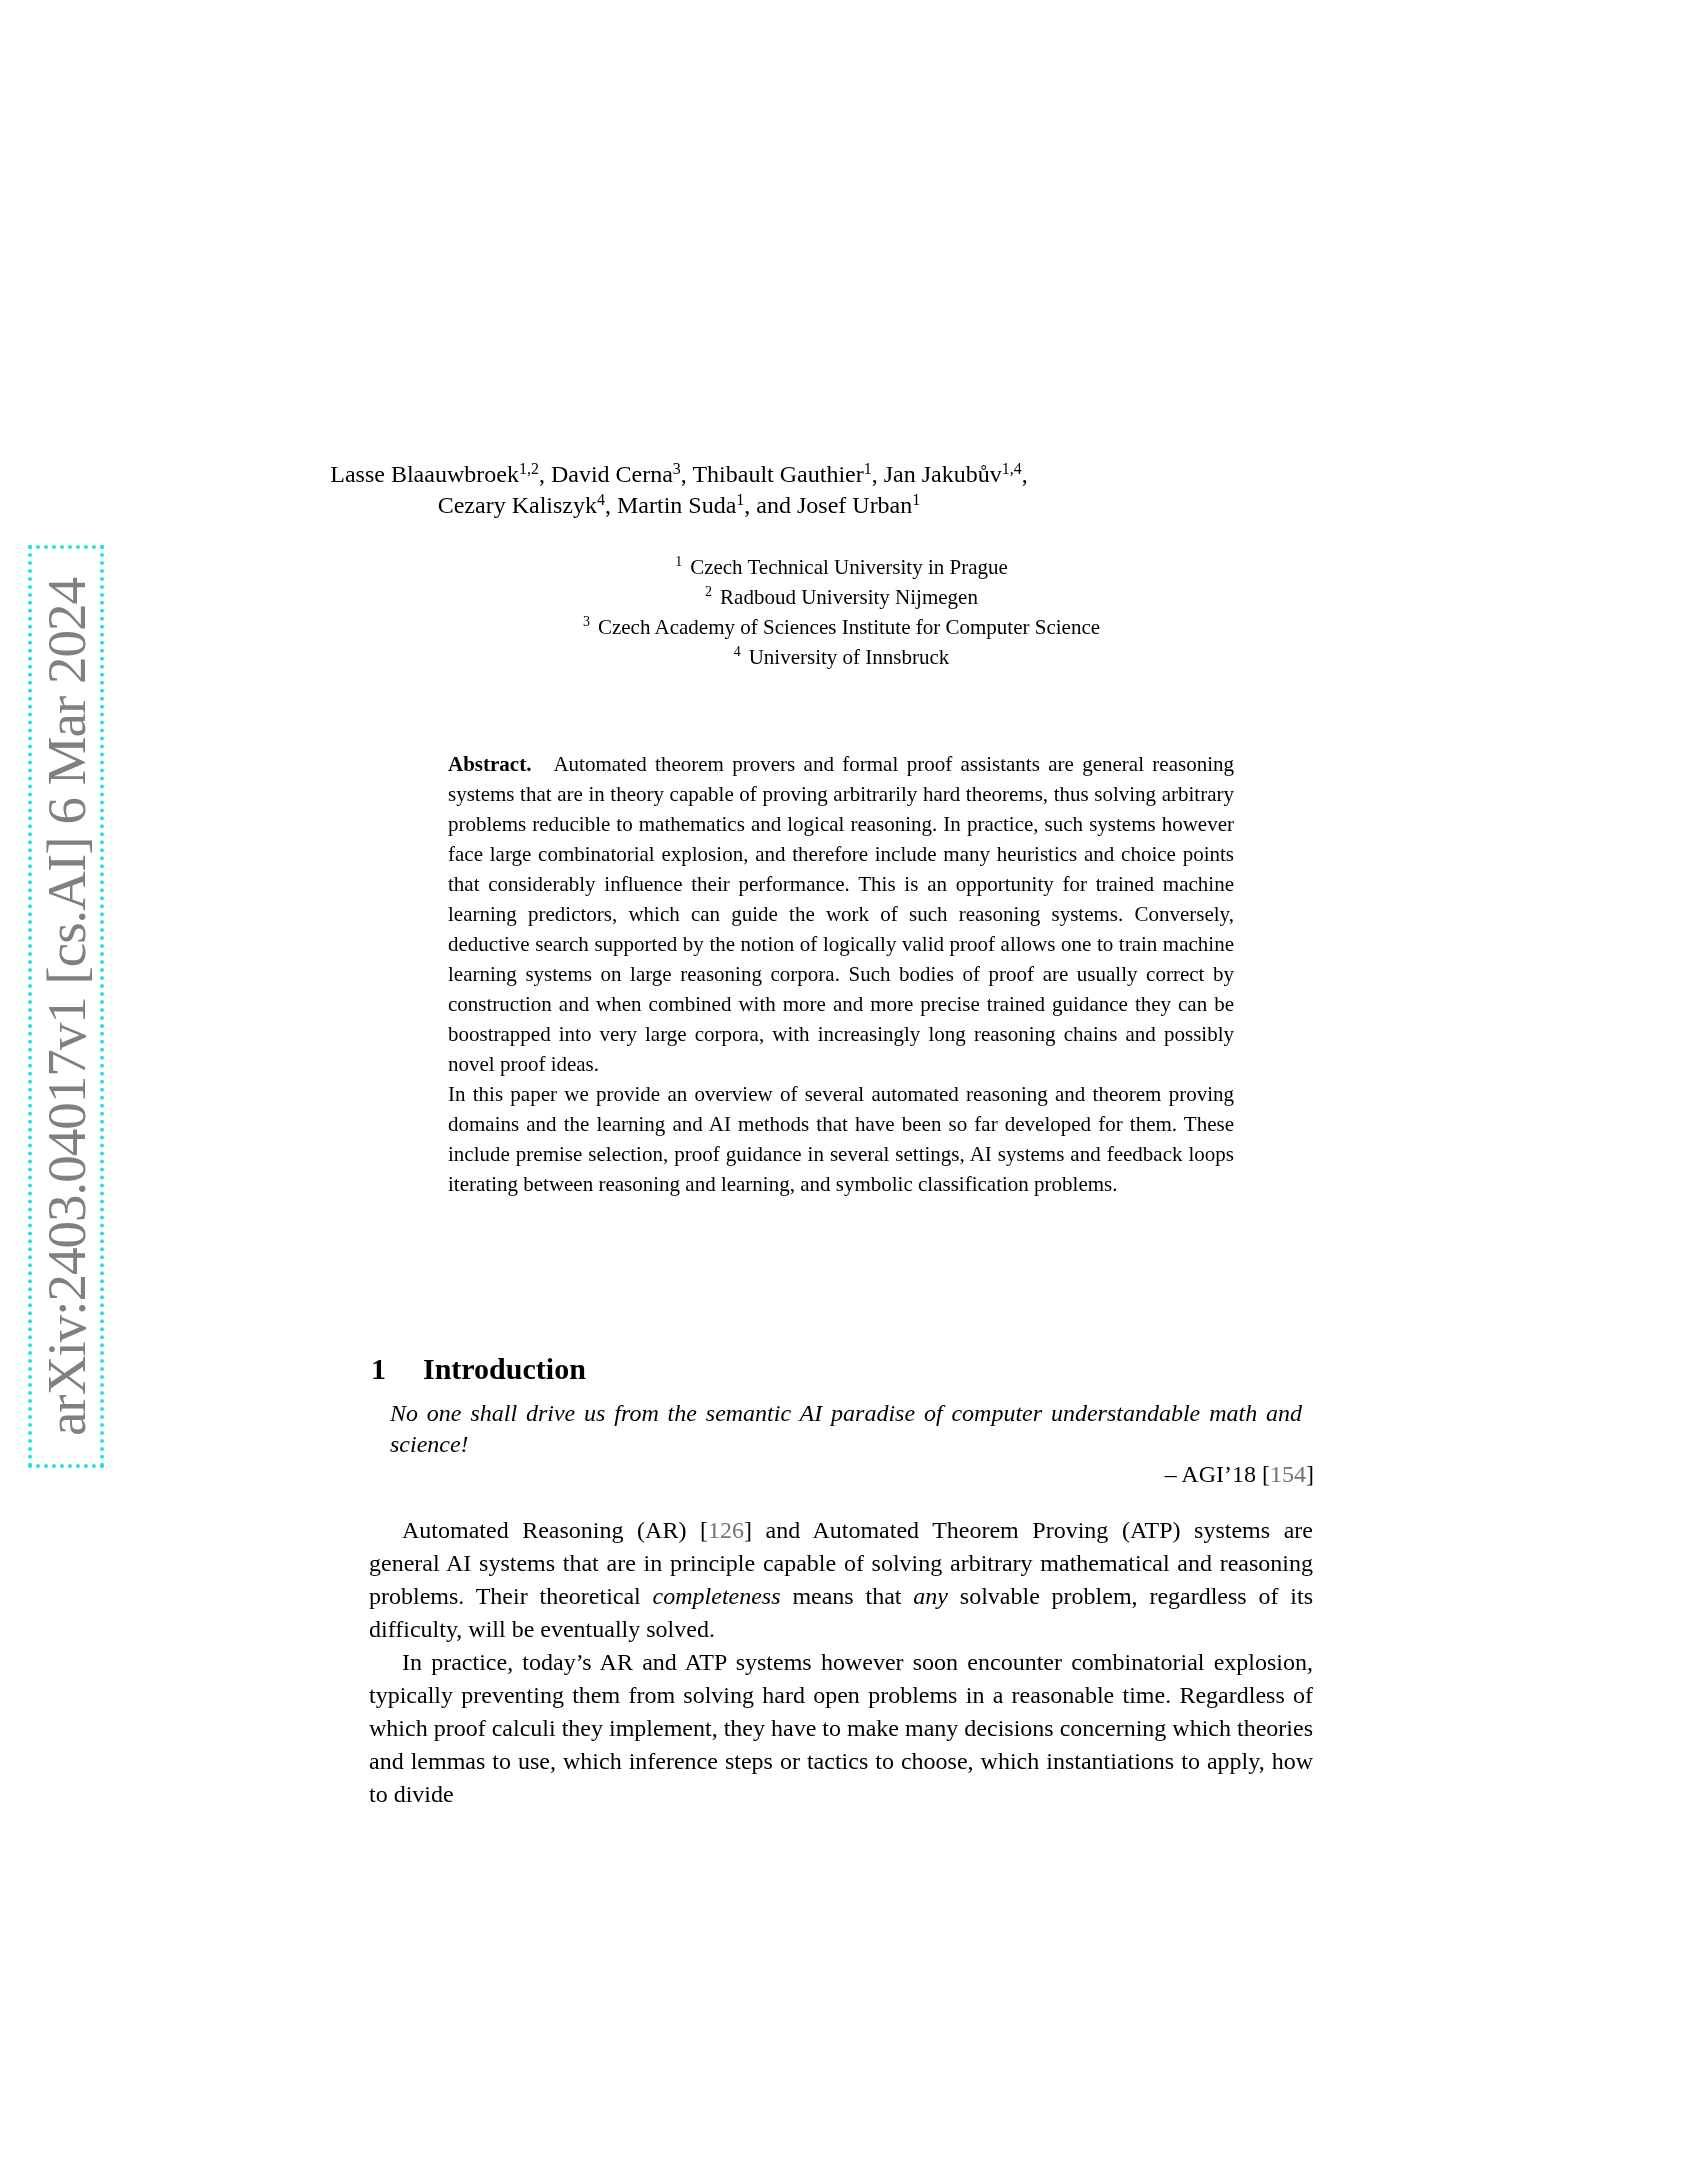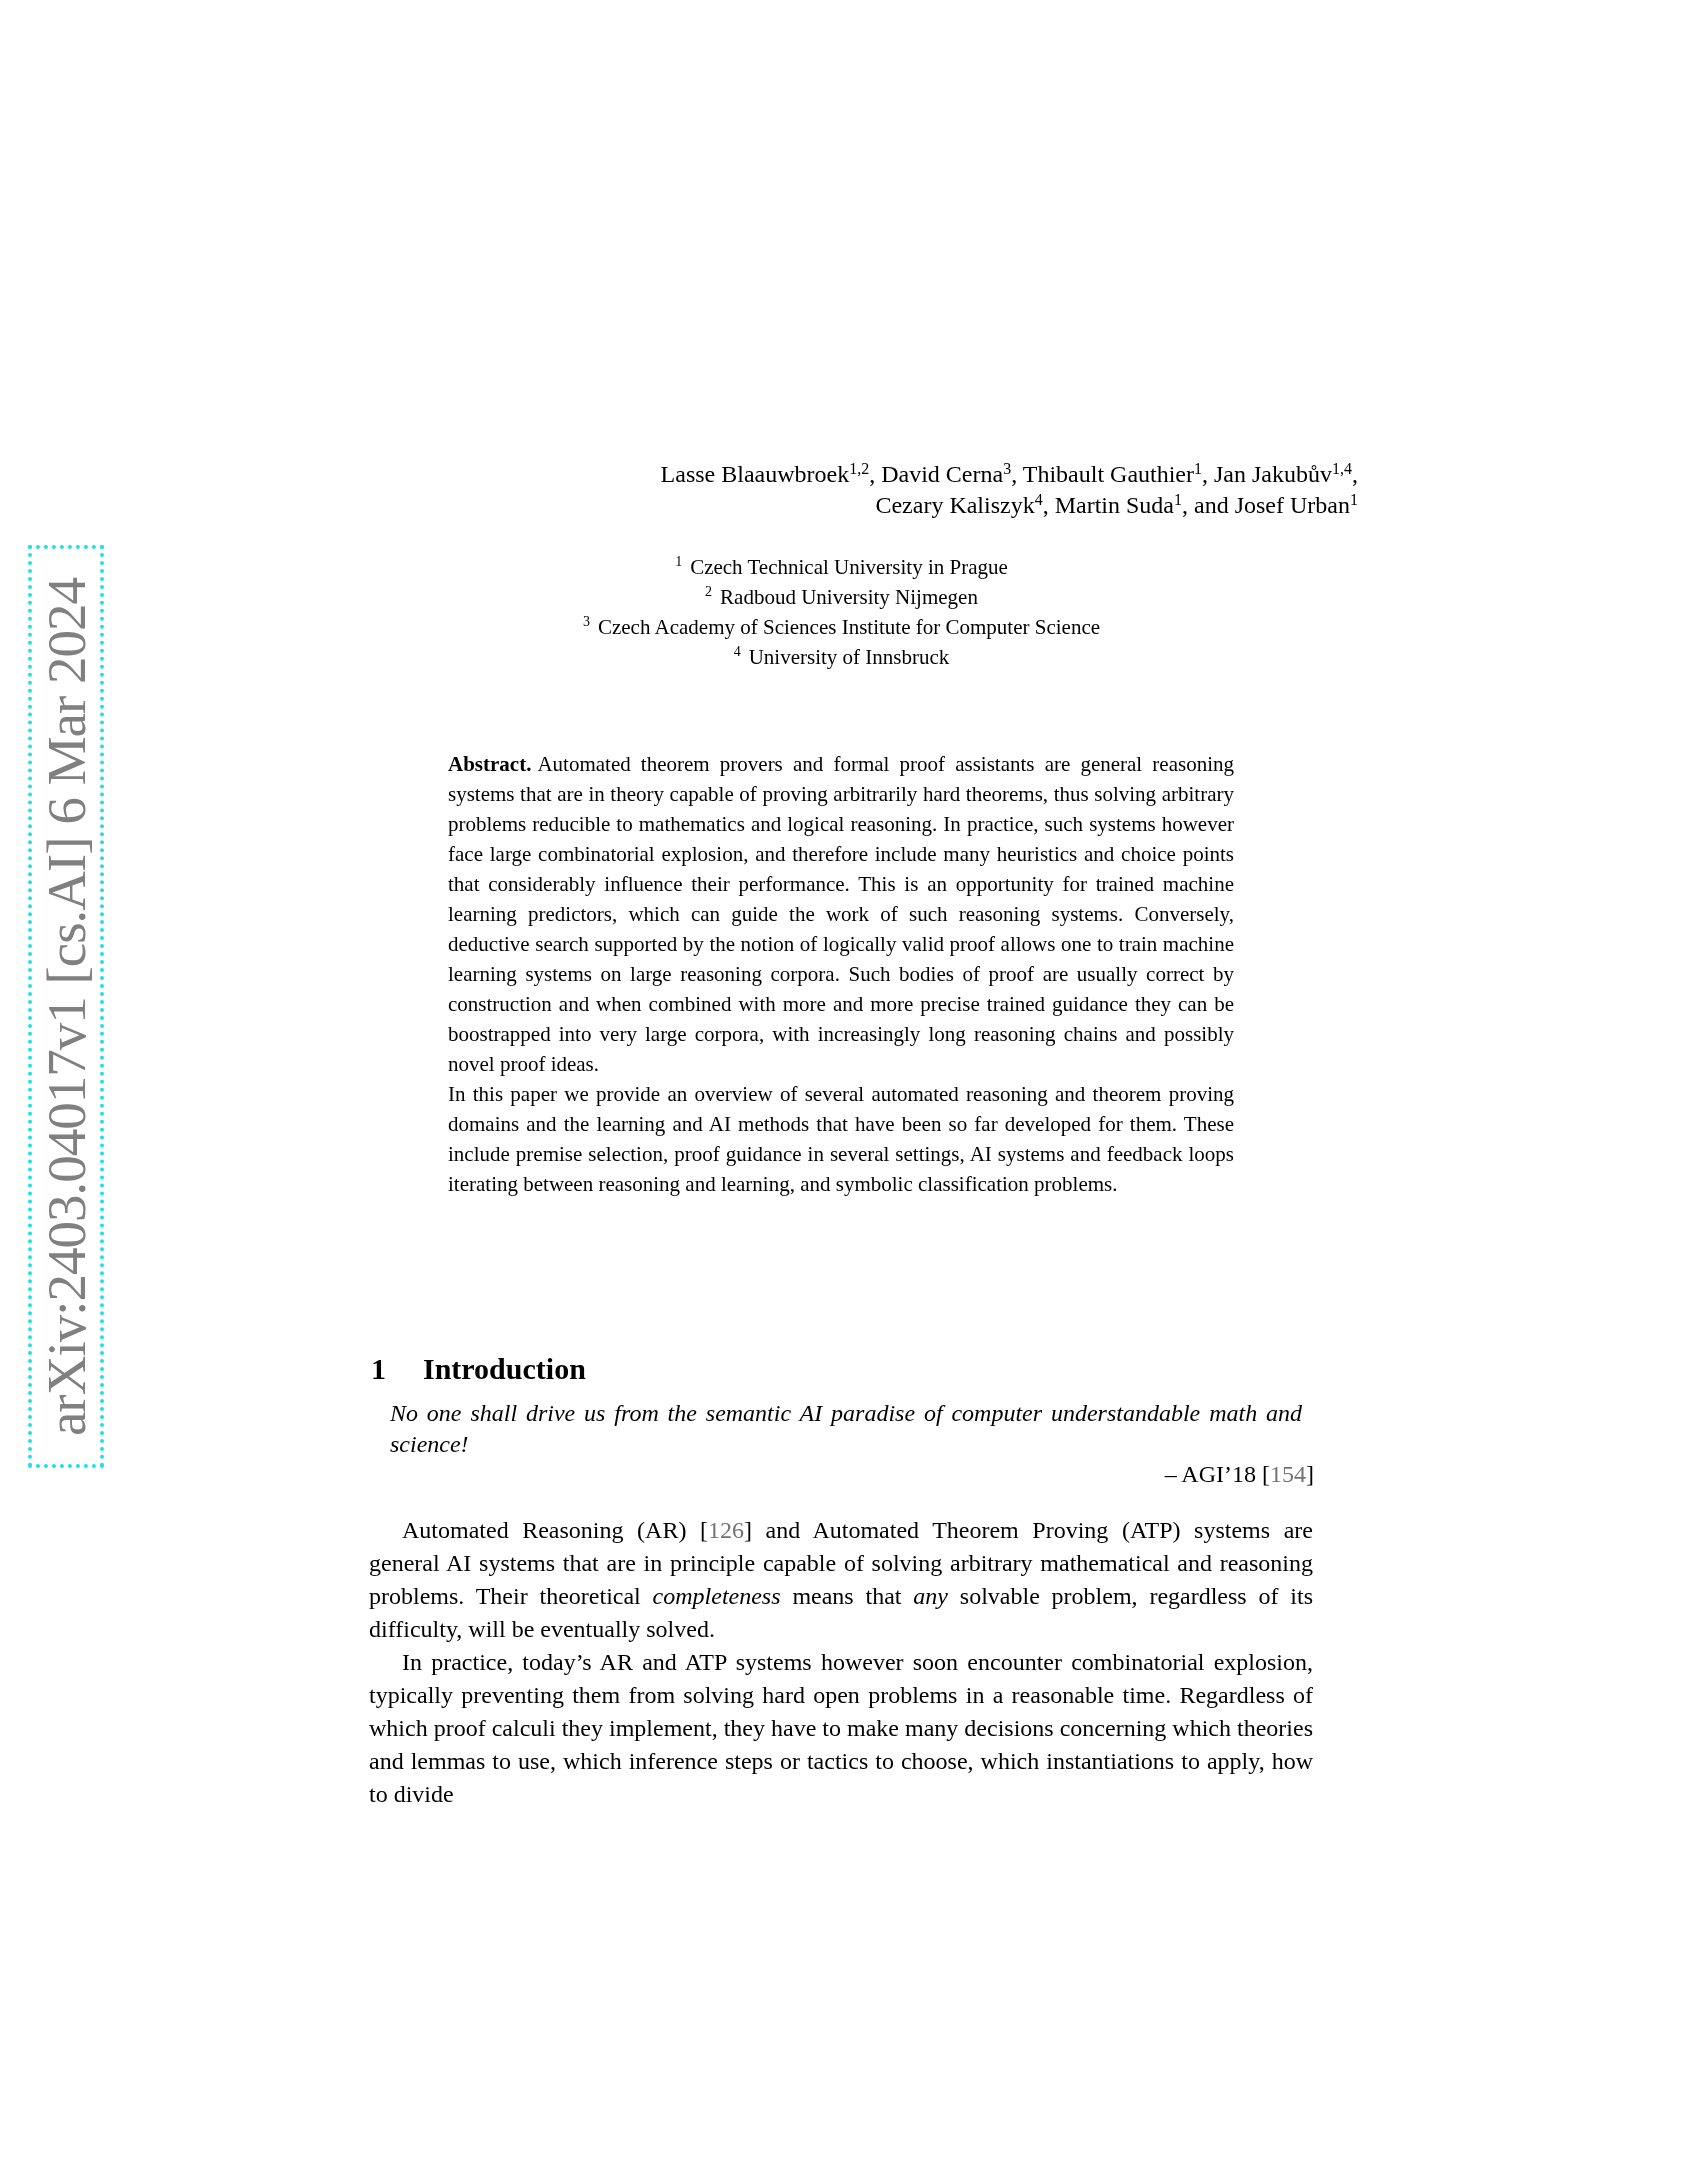--- a/index.html
+++ b/index.html
@@ -11,32 +11,32 @@
                box-sizing: border-box; border: 4px dotted #1ee0e6; }
   .arxiv-text { position: absolute; left: 50%; top: 50%;
                 transform: translate(-50%, -50%) rotate(-90deg);
                 white-space: nowrap; color: #808080; font-size: 55px;
                 font-family: "Liberation Serif", "DejaVu Serif", serif; letter-spacing: -1px; }
 
   .title { position: absolute; left: 0; width: 1683px; top: 311px; text-align: center;
            font-weight: bold; font-size: 38px; line-height: 49px; }
   .title div { display: block; }
 
-  .authors { position: absolute; left: 0; width: 1358px; top: 459px; text-align: right;
+  .authors { position: absolute; left: 0; width: 1358px; top: 459px; text-align: center;
              font-size: 24px; line-height: 31px; }
   .authors sup { font-size: 16px; vertical-align: 8px; line-height: 0; }
 
   .affils { position: absolute; left: 0; width: 1683px; top: 552px; text-align: center;
             font-size: 21px; line-height: 30px; }
   .affils sup { font-size: 14px; vertical-align: 8px; line-height: 0; margin-right: 8px; }
 
   .abstract { position: absolute; left: 448px; width: 786px; top: 749px;
               font-size: 21px; line-height: 30px; text-align: justify; }
   .abstract p { margin: 0; }
-  .abstract .label { font-weight: bold; margin-right: 6px; }
+  .abstract .label { font-weight: bold; margin-right: 22px; }
 
   .section { position: absolute; left: 371px; top: 1352px; font-size: 30px; font-weight: bold; }
   .section .num { display: inline-block; width: 52px; }
 
   .quote { position: absolute; left: 390px; width: 912px; top: 1398px;
            font-size: 24px; line-height: 31px; font-style: italic; text-align: justify; }
   .quote-src { position: absolute; right: 369px; top: 1459px; font-size: 24px; line-height: 31px; }
 
   .cite { color: #737373; }
 

